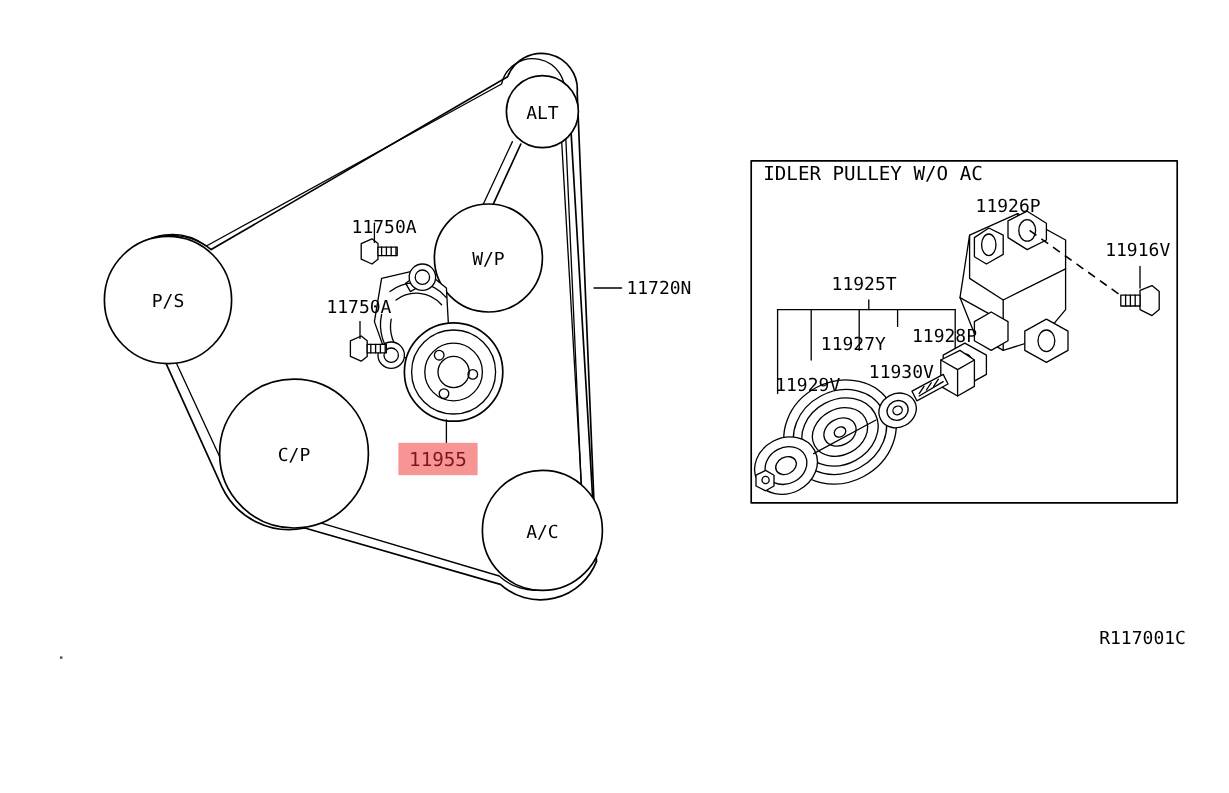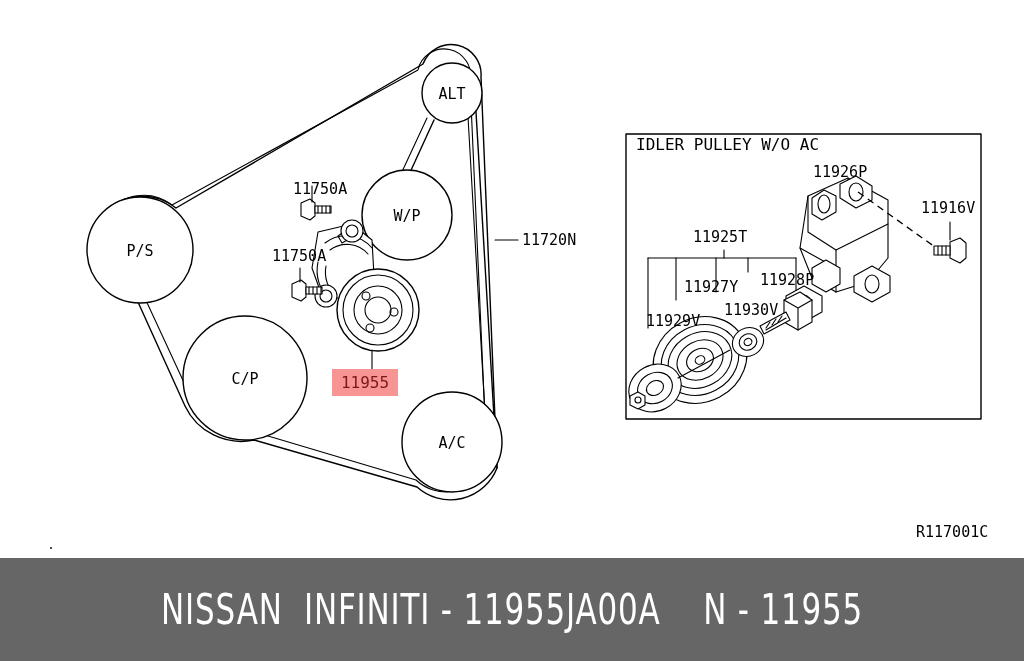--- a/index.html
+++ b/index.html
@@ -323,17 +323,14 @@
       <text class="lbl" x="760" y="285">11928P</text>
       <text class="lbl" x="724" y="315">11930V</text>
       <text class="lbl" x="646" y="326">11929V</text>
     </g>
 
     <text class="lbl-ref" x="916" y="537">R117001C</text>
   </svg>
 
   <div class="speck" style="left:50px; top:547px;"></div>
 
-  <div id="footer-band">
-    <div id="footer-text">NISSAN  INFINITI - 11955JA00A    N - 11955</div>
-  </div>
 
 </div>
 
 </body></html>

